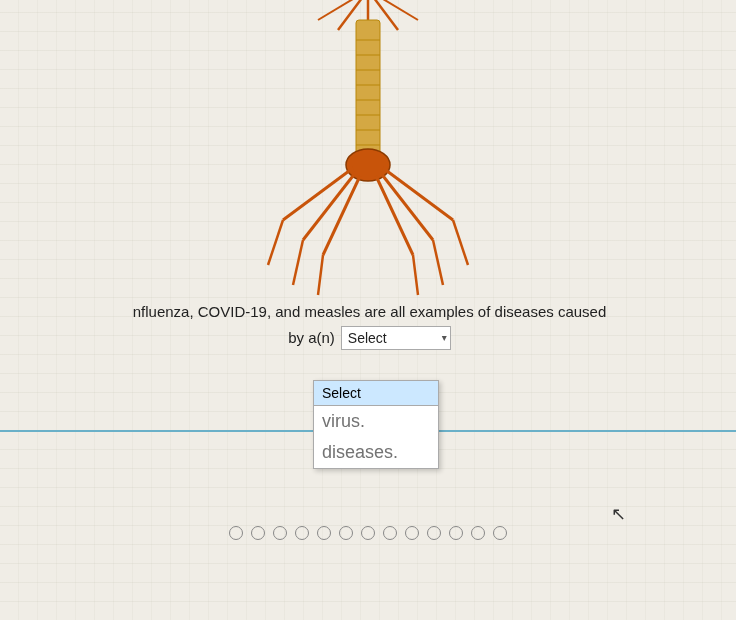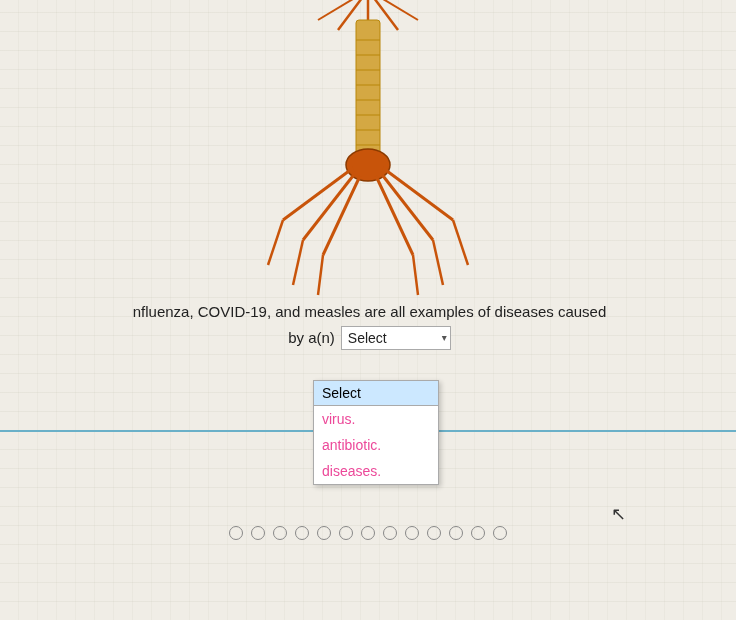--- a/index.html
+++ b/index.html
@@ -112,22 +112,22 @@
       padding: 4px 8px;
       font-size: 14px;
       background: #cce8ff;
       color: #000;
       border-bottom: 1px solid #aaa;
       cursor: pointer;
     }
 
     .dropdown-item {
       padding: 5px 8px;
-      font-size: 14px;
-      color: #ec4899;
+      font-size: 18px;
+      color: #737373;
       cursor: pointer;
       background: white;
     }
 
     
     .nav-dots {
       position: absolute;
       bottom: 80px;
       left: 50%;
       transform: translateX(-50%);
@@ -230,21 +230,20 @@
           <option value="bacterium">bacterium.</option>
         </select>
         <span class="select-arrow">▾</span>
       </div>
     </div>
   </div>
 
   <div class="dropdown-open">
     <div class="dropdown-header">Select</div>
     <div class="dropdown-item">virus.</div>
-    <div class="dropdown-item">antibiotic.</div>
     <div class="dropdown-item">diseases.</div>
   </div>
 
   <div class="divider-line"></div>
 
   <div class="nav-dots">
     <div class="dot"></div>
     <div class="dot"></div>
     <div class="dot"></div>
     <div class="dot"></div>

